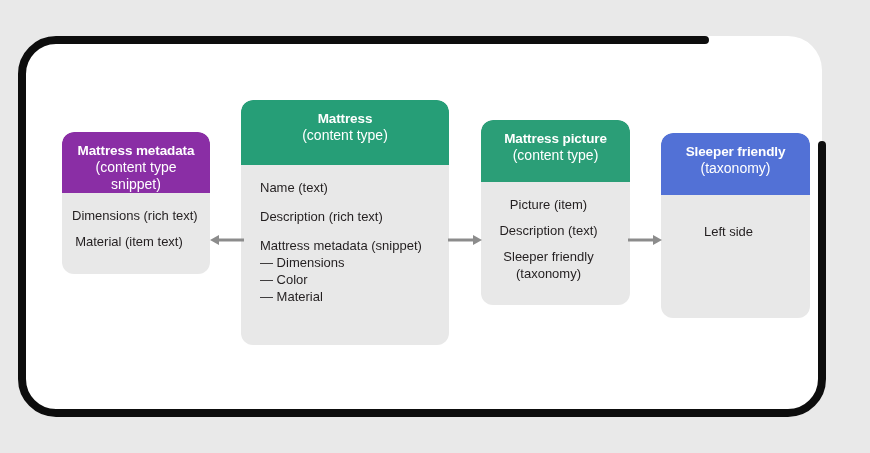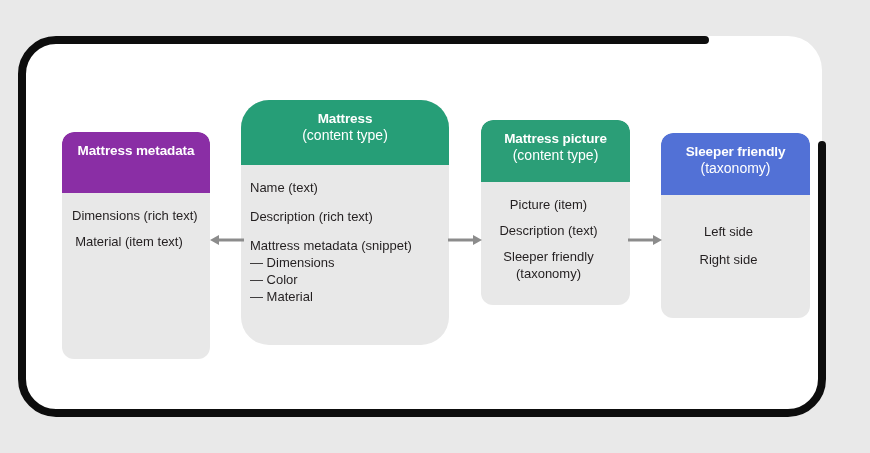--- a/index.html
+++ b/index.html
@@ -83,30 +83,30 @@
   
   .body-center {
     text-align: center;
     padding: 14px 24px 0 10px;
   }
   .body-center .field-line { margin-bottom: 9px; }
 
   
   .body-left {
     text-align: left;
-    padding: 14px 0 0 9px;
+    padding: 14px 0 0 19px;
   }
   .body-left .field-line { margin-bottom: 12px; }
   .body-left .sub-line { margin-bottom: 0px; }
 
   
-  #node-metadata      { left: 62px;  top: 132px; width: 148px; height: 227px; }
+  #node-metadata      { left: 62px;  top: 132px; width: 148px; height: 142px; }
   #node-metadata .node-header { background: #8a2ea5; height: 61px; }
 
-  #node-mattress      { left: 241px; top: 100px; width: 208px; height: 245px; border-radius: 28px; }
+  #node-mattress      { left: 241px; top: 100px; width: 208px; height: 245px; }
   #node-mattress .node-header { background: #269e77; height: 65px; }
 
   #node-picture       { left: 481px; top: 120px; width: 149px; height: 185px; }
   #node-picture .node-header { background: #2b9e77; height: 62px; }
 
   #node-taxonomy      { left: 661px; top: 133px; width: 149px; height: 185px; }
   #node-taxonomy .node-header { background: #5271d6; height: 62px; }
 
   
   .arrow {
@@ -127,20 +127,21 @@
   <svg id="frame-stroke" viewBox="0 0 870 453" xmlns="http://www.w3.org/2000/svg">
 
     <path d="M 705 40 L 56 40 A 34 34 0 0 0 22 74 L 22 379 A 34 34 0 0 0 56 413 L 788 413 A 34 34 0 0 0 822 379 L 822 145" fill="none" stroke="#0d0d0d" stroke-width="8" stroke-linecap="round"></path>
   </svg>
 
   <div id="diagram">
 
     <div class="node" id="node-metadata">
       <div class="node-header">
         <div class="node-title">Mattress metadata</div>
+        <div class="node-subtitle">(content type snippet)</div>
       </div>
       <div class="node-body body-center">
         <div class="field-line">Dimensions (rich text)</div>
         <div class="field-line">Material (item text)</div>
       </div>
     </div>
 
     <div class="node" id="node-mattress">
       <div class="node-header">
         <div class="node-title">Mattress</div>
@@ -169,21 +170,20 @@
       </div>
     </div>
 
     <div class="node" id="node-taxonomy">
       <div class="node-header">
         <div class="node-title">Sleeper friendly</div>
         <div class="node-subtitle">(taxonomy)</div>
       </div>
       <div class="node-body body-center" style="padding-top:28px;text-align:center;">
         <div class="field-line" style="margin-bottom:11px;">Left side</div>
-        <div class="field-line">Right side</div>
       </div>
     </div>
 
     <svg class="arrow" id="arrow-left-1" viewBox="0 0 36 20" xmlns="http://www.w3.org/2000/svg">
       <line x1="36" y1="10" x2="9" y2="10" stroke="#8c8c8c" stroke-width="3"></line>
       <polygon points="2,10 11,5 11,15" fill="#8c8c8c"></polygon>
     </svg>
 
     <svg class="arrow" id="arrow-right-1" viewBox="0 0 36 20" xmlns="http://www.w3.org/2000/svg">
       <line x1="0" y1="10" x2="27" y2="10" stroke="#8c8c8c" stroke-width="3"></line>

